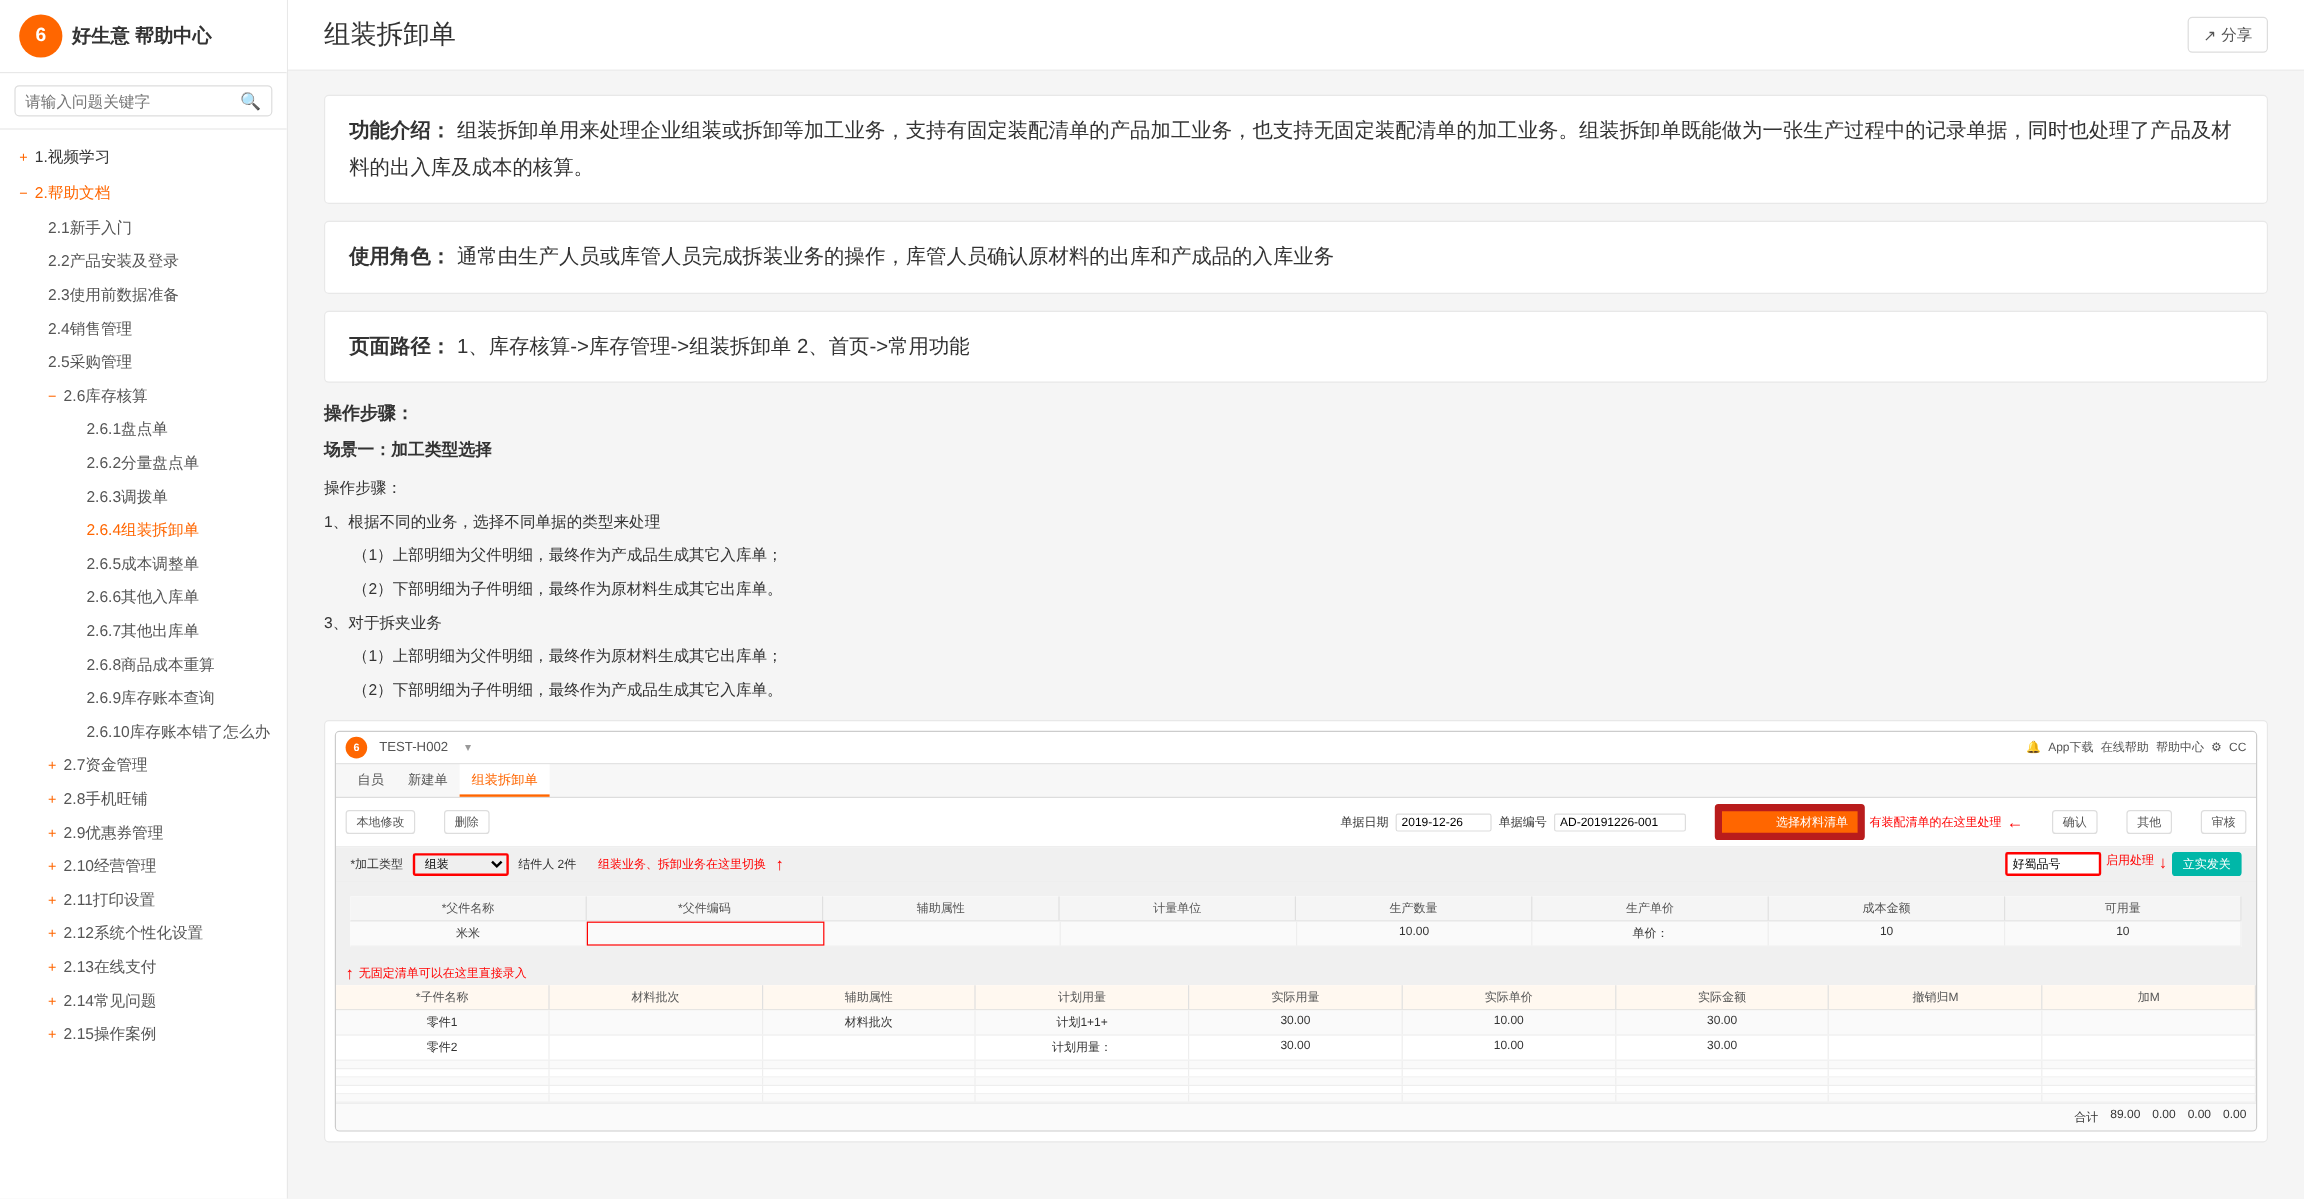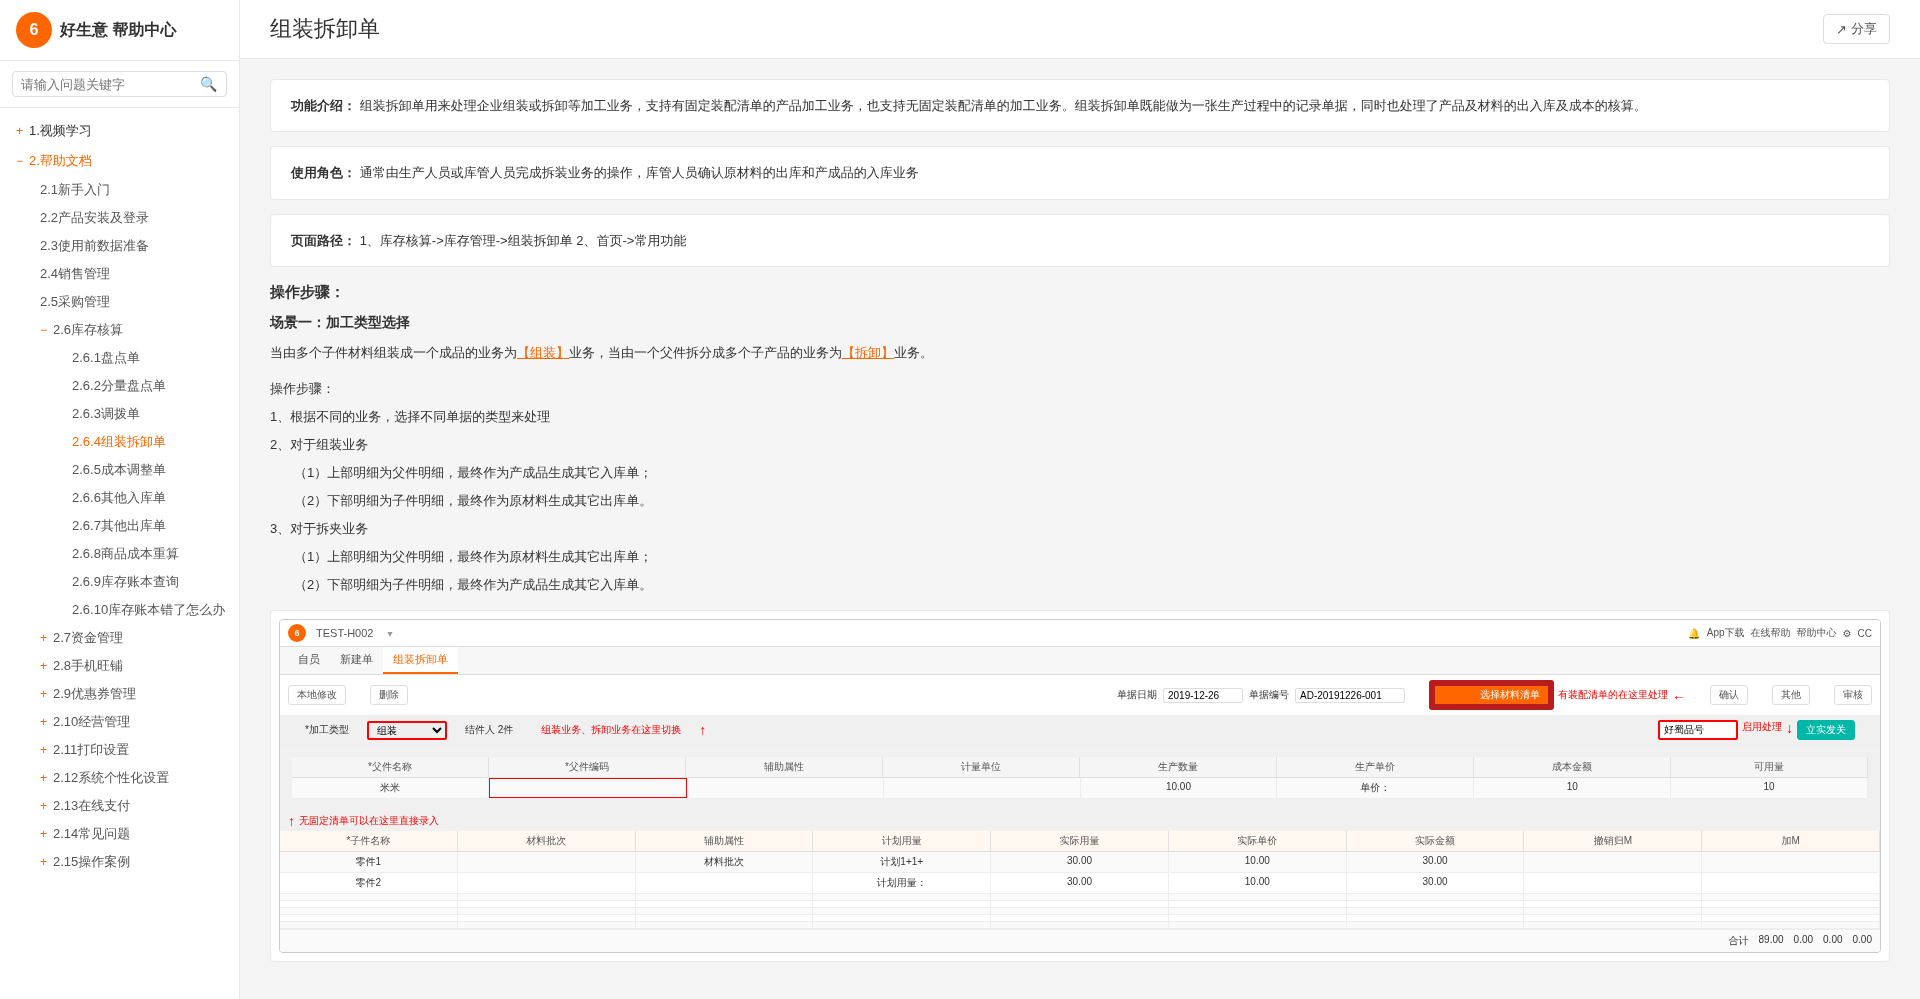--- a/index.html
+++ b/index.html
@@ -89,21 +89,21 @@
       padding: 20px 30px;
       background: #f5f5f5;
     }
     
     .info-block {
       background: #fff;
       border: 1px solid #e8e8e8;
       border-radius: 4px;
       padding: 14px 20px;
       margin-bottom: 14px;
-      font-size: 13px;
+      font-size: 17px;
       line-height: 1.8;
       color: #333;
     }
     
     .section-title {
       font-size: 15px;
       font-weight: bold;
       color: #333;
       margin: 16px 0 10px 0;
     }
@@ -333,28 +333,24 @@
 
     <div class="info-block">
       <span class="text-bold">页面路径：</span>
       <span>1、库存核算-&gt;库存管理-&gt;组装拆卸单 2、首页-&gt;常用功能</span>
     </div>
 
     <div class="section-title">操作步骤：</div>
 
     <div class="scenario-title">场景一：加工类型选择</div>
 
-    <div class="steps-content">
-      <p>当由多个子件材料组装成一个成品的业务为<span class="text-orange">【组装】</span>业务，当由一个父件拆分成多个子产品的业务为<span class="text-orange">【拆卸】</span>业务。</p>
-    </div>
 
     <div class="steps-content" style="margin-top:10px;">
       <p class="step-item">操作步骤：</p>
       <p class="step-item">1、根据不同的业务，选择不同单据的类型来处理</p>
-      <p class="step-item">2、对于组装业务</p>
       <p class="step-item sub-step">（1）上部明细为父件明细，最终作为产成品生成其它入库单；</p>
       <p class="step-item sub-step">（2）下部明细为子件明细，最终作为原材料生成其它出库单。</p>
       <p class="step-item">3、对于拆夹业务</p>
       <p class="step-item sub-step">（1）上部明细为父件明细，最终作为原材料生成其它出库单；</p>
       <p class="step-item sub-step">（2）下部明细为子件明细，最终作为产成品生成其它入库单。</p>
     </div>
 
     <div class="screenshot-container">
       <div class="mock-screenshot" style="position:relative;">
 
@@ -397,21 +393,21 @@
           <div style="position:relative; display:flex; align-items:center; gap:4px;">
             <button class="app-btn app-btn-orange" style="border:6px solid #b91c1c;padding-left:45px;">选择材料清单</button>
             <span style="color:red; font-size:10px; white-space:nowrap;">有装配清单的在这里处理</span>
             <span style="color:red; font-size:14px;">←</span>
           </div>
           <button class="app-btn">确认</button>
           <button class="app-btn">其他</button>
           <button class="app-btn">审核</button>
         </div>
 
-        <div style="display:flex; align-items:center; padding:4px 25px; border-bottom:1px solid #eee; font-size:10px; gap:18px; position:relative;">
+        <div style="display:flex; align-items:center; padding:4px 12px; border-bottom:1px solid #eee; font-size:10px; gap:8px; position:relative;">
           <span>*加工类型</span>
           <select class="form-input highlight" style="border:2px solid red;">
             <option>组装</option>
             <option>拆卸</option>
           </select>
           <span>结件人 2件</span>
 
           <span style="color:red; font-size:10px; margin-left:10px;">组装业务、拆卸业务在这里切换</span>
           <span style="color:red; font-size:14px;">↑</span>
 

